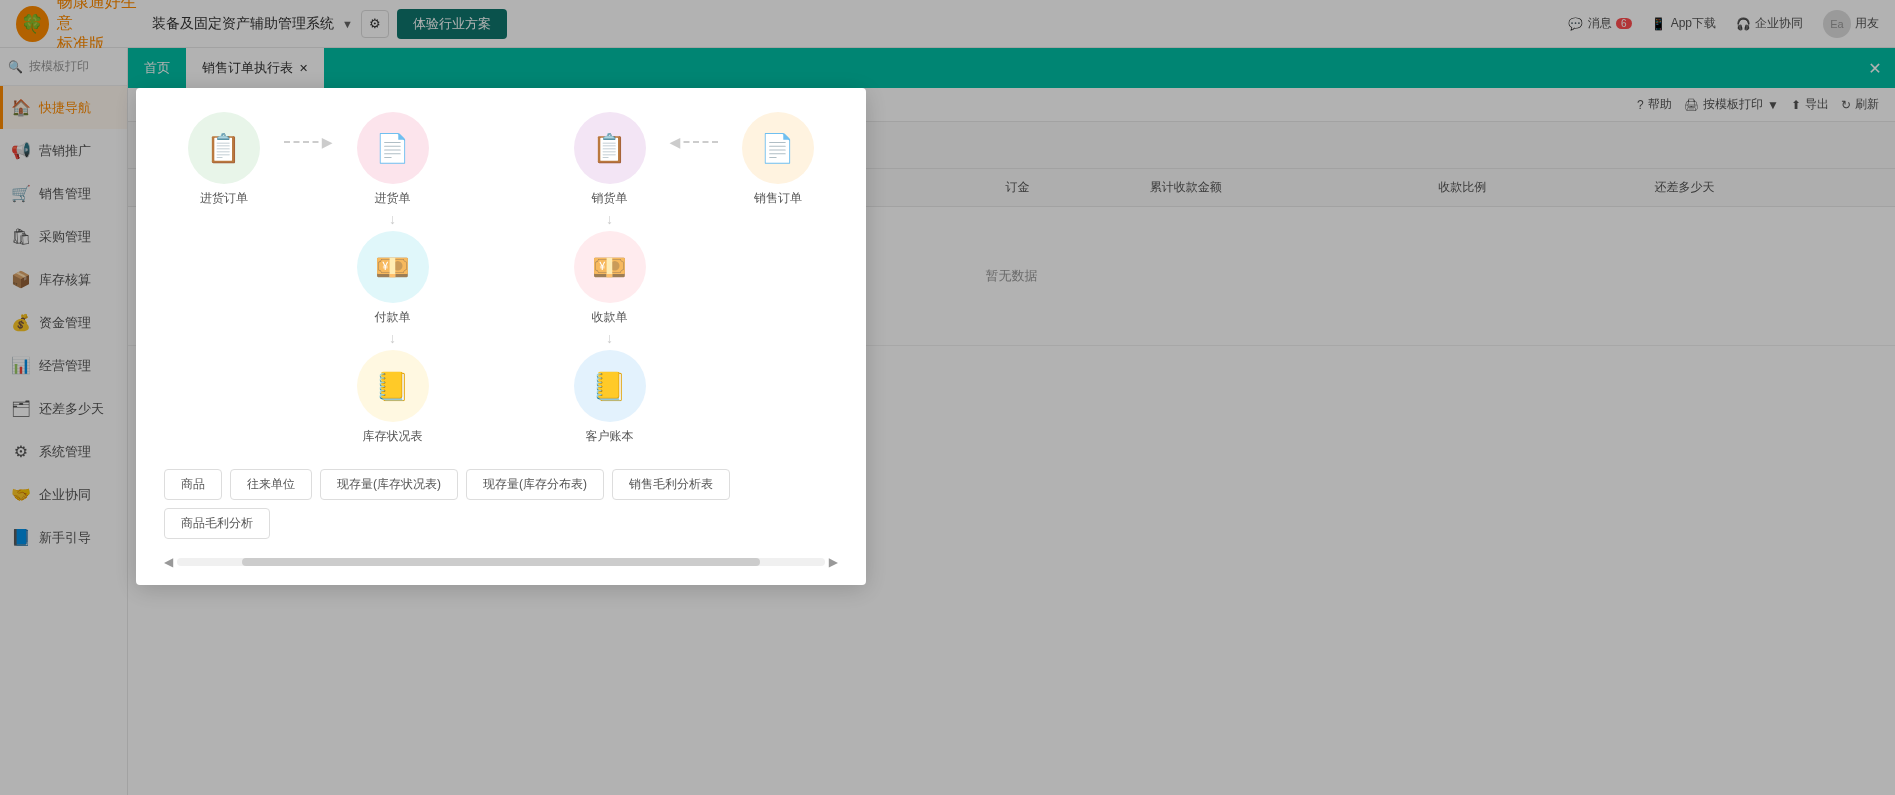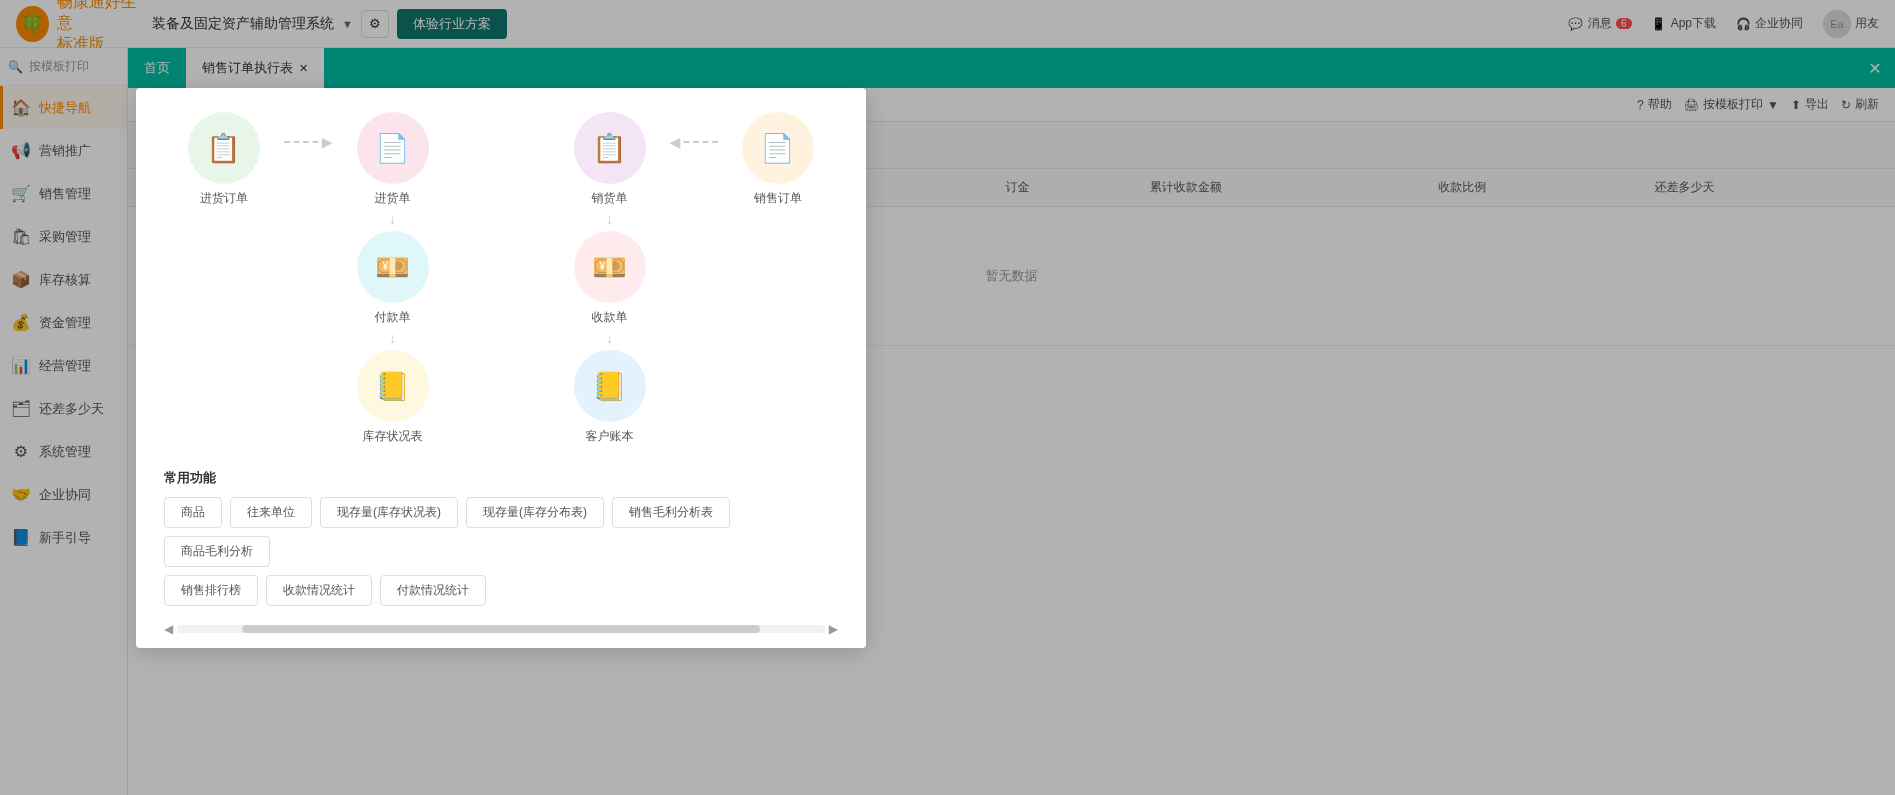--- a/index.html
+++ b/index.html
@@ -336,34 +336,28 @@
               <span style="font-size:28px;color:#ff9800;">📄</span>
             </div>
             <span class="flow-label">销售订单</span>
           </div>
         </div>
 
       </div>
     </div>
 
     <div class="common-functions">
-      <div class="cf-title">常用功能</div>
       <div class="cf-buttons">
         <button class="cf-btn">商品</button>
         <button class="cf-btn">往来单位</button>
         <button class="cf-btn">现存量(库存状况表)</button>
         <button class="cf-btn">现存量(库存分布表)</button>
         <button class="cf-btn">销售毛利分析表</button>
         <button class="cf-btn">商品毛利分析</button>
       </div>
-      <div class="cf-buttons" style="margin-top:8px;">
-        <button class="cf-btn">销售排行榜</button>
-        <button class="cf-btn">收款情况统计</button>
-        <button class="cf-btn">付款情况统计</button>
-      </div>
     </div>
 
     <div style="margin-top:16px;display:flex;align-items:center;gap:4px;">
       <span style="color:#999;cursor:pointer;font-size:12px;">◀</span>
       <div style="flex:1;height:8px;background:#f0f0f0;border-radius:4px;">
         <div style="height:8px;background:#ccc;border-radius:4px;width:80%;margin-left:10%;"></div>
       </div>
       <span style="color:#999;cursor:pointer;font-size:12px;">▶</span>
     </div>
 

